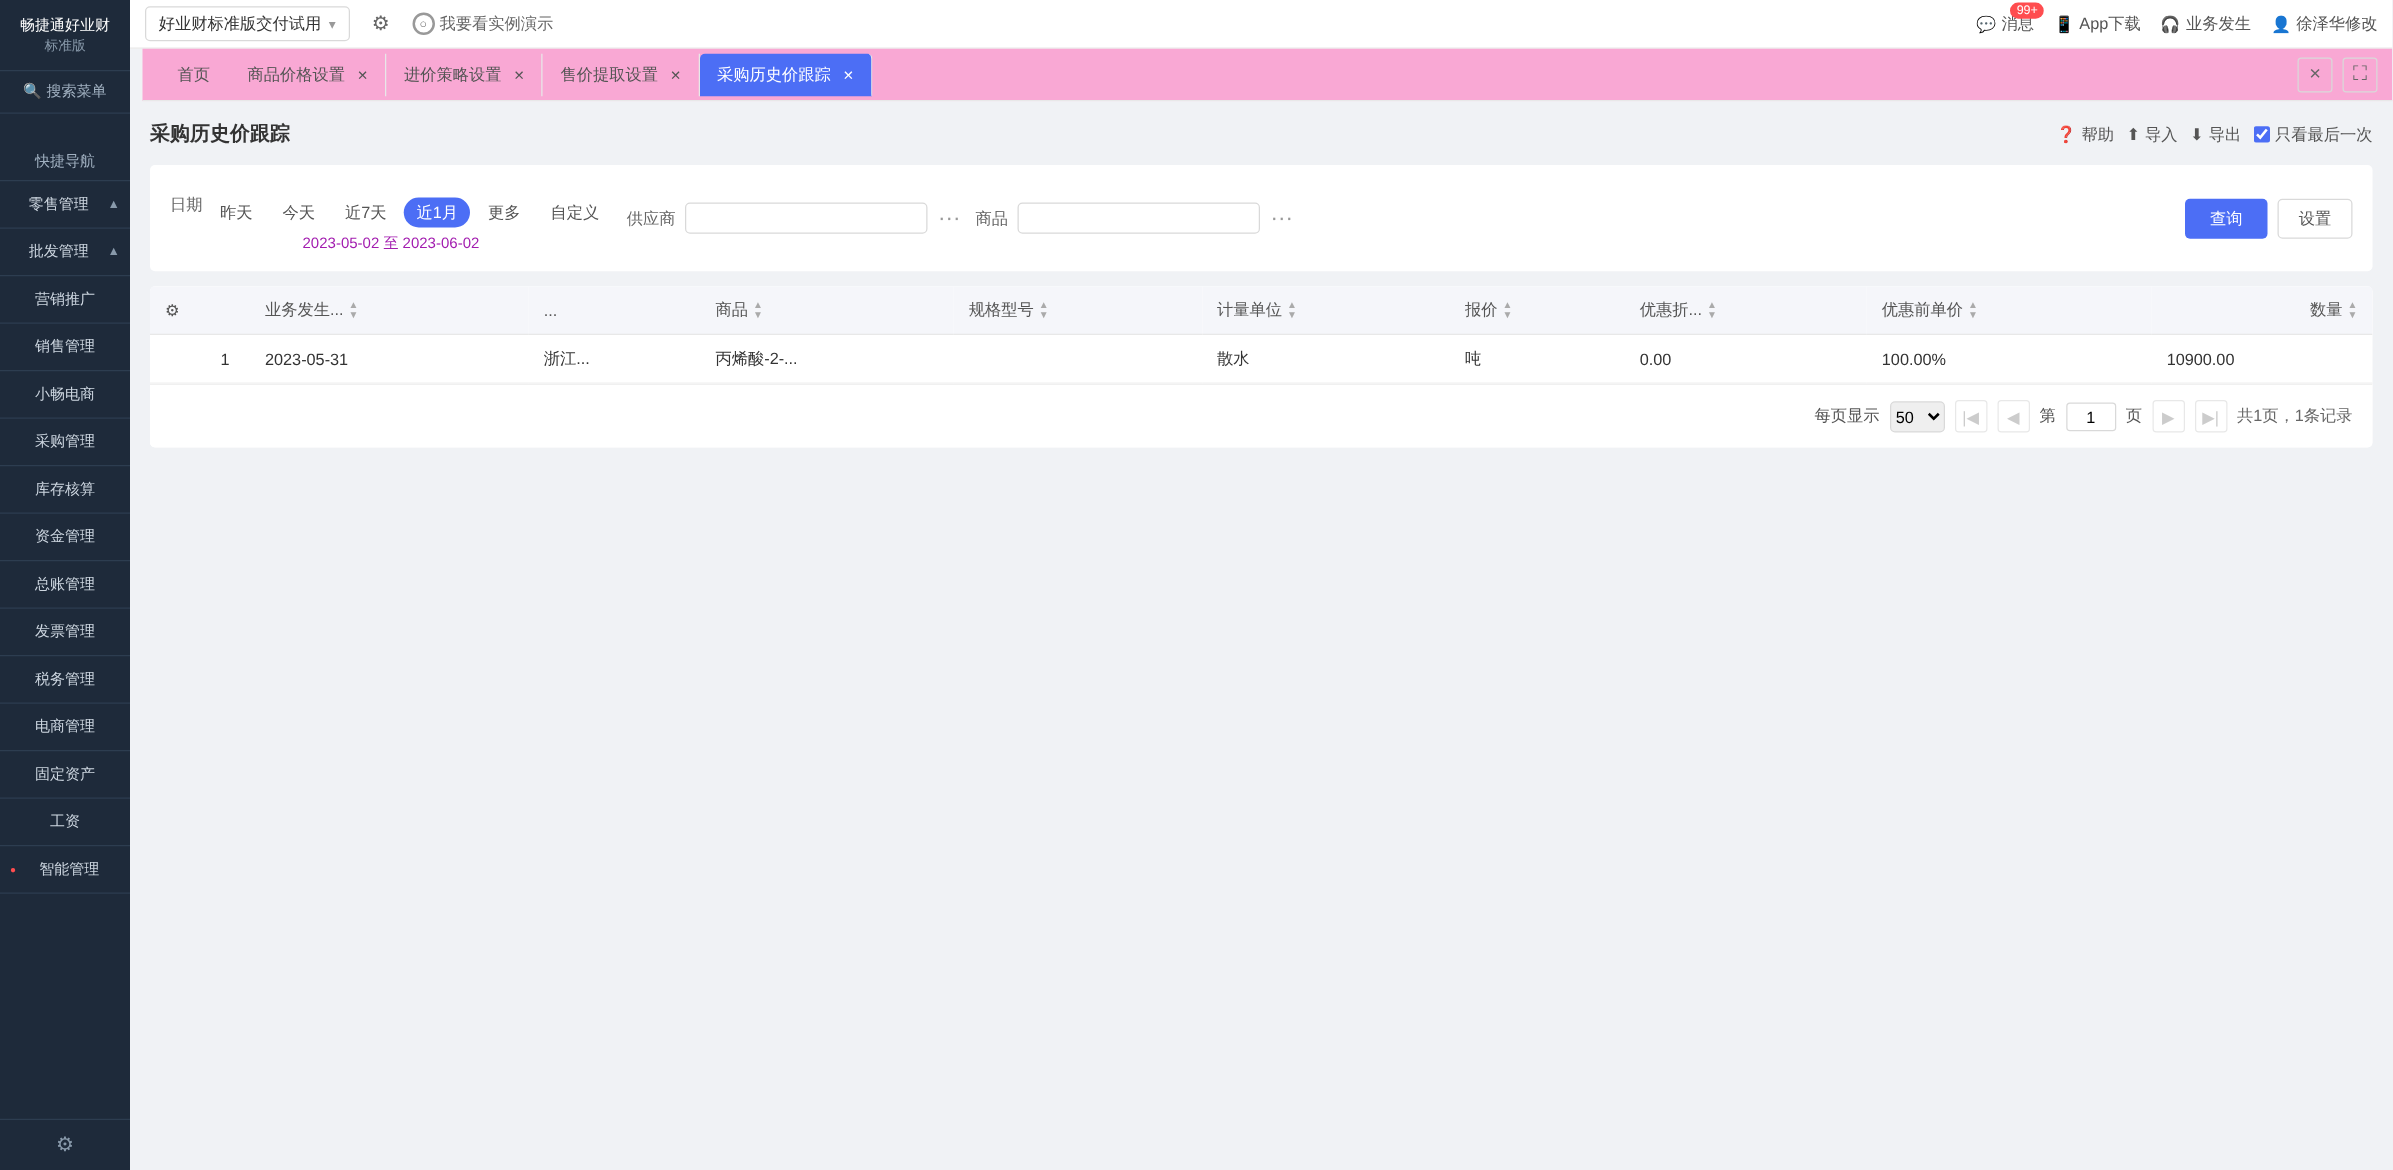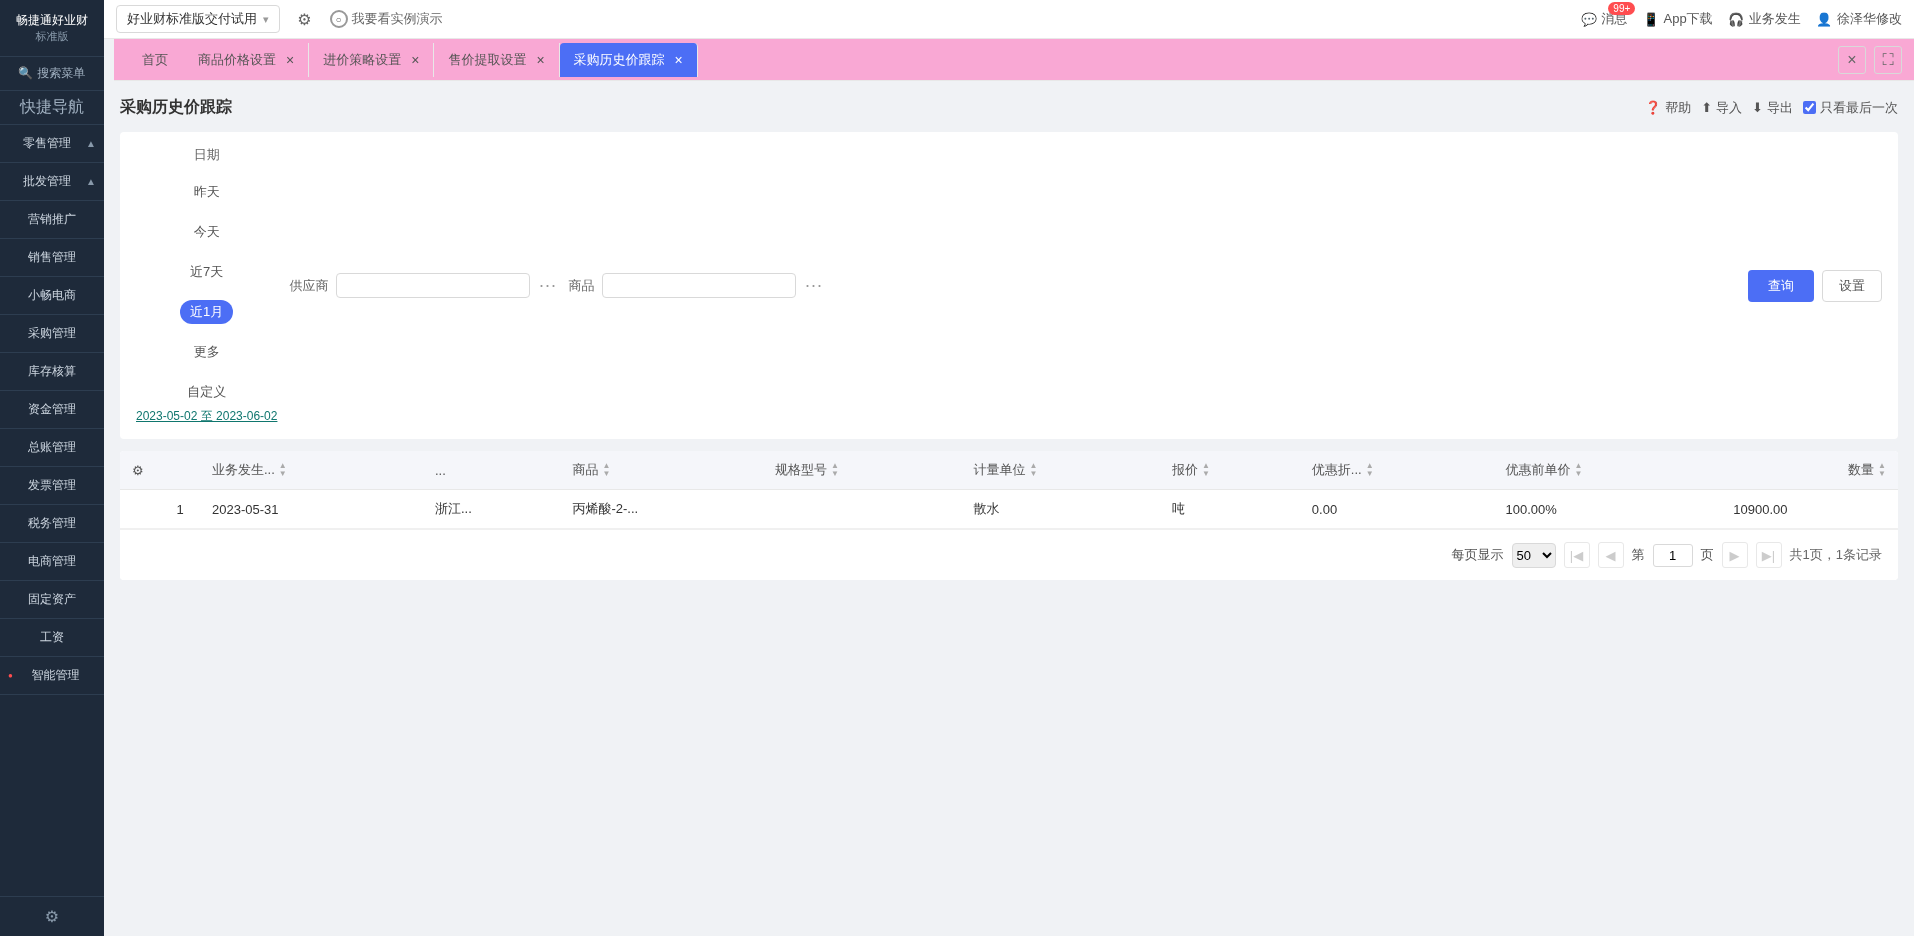--- a/index.html
+++ b/index.html
@@ -4,21 +4,21 @@
   <style>
     * { box-sizing: border-box; margin: 0; padding: 0; }
     body { font-family: 'Microsoft YaHei', Arial, sans-serif; font-size: 13px; background: #f0f2f5; color: #333; display: flex; height: 936px; overflow: hidden; }
 
     
     .sidebar { width: 104px; background: #1e2a3a; color: #cdd6e0; display: flex; flex-direction: column; flex-shrink: 0; }
     .sidebar-logo { padding: 12px 8px; border-bottom: 1px solid #2d3d50; text-align: center; }
     .sidebar-logo-text { color: #fff; font-size: 12px; line-height: 1.4; }
     .sidebar-logo-sub { color: #8899aa; font-size: 11px; }
     .sidebar-search { padding: 8px; border-bottom: 1px solid #2d3d50; text-align: center; color: #a0b0c0; font-size: 12px; cursor: pointer; }
-    .sidebar-nav { padding: 6px; border-bottom: 1px solid #2d3d50; text-align: center; color: #a0b0c0; font-size: 16px; cursor: pointer; }
+    .sidebar-nav { padding: 6px; border-bottom: 1px solid #2d3d50; text-align: center; color: #a0b0c0; font-size: 12px; cursor: pointer; margin-top: 24px; }
     .sidebar-item { padding: 10px 8px; text-align: center; font-size: 12px; color: #cdd6e0; cursor: pointer; display: flex; align-items: center; justify-content: space-between; border-bottom: 1px solid #2d3d50; }
     .sidebar-item .label { flex: 1; text-align: center; }
     .sidebar-item .arrow { font-size: 10px; color: #8899aa; }
     .sidebar-bottom { margin-top: auto; padding: 10px; text-align: center; color: #8899aa; border-top: 1px solid #2d3d50; }
     .sidebar-bottom .gear-icon { font-size: 16px; cursor: pointer; }
 
     
     .main { flex: 1; display: flex; flex-direction: column; overflow: hidden; }
 
     
@@ -49,21 +49,21 @@
     .page-action-btn { display: flex; align-items: center; gap: 4px; font-size: 13px; color: #555; cursor: pointer; }
     .checkbox-label { display: flex; align-items: center; gap: 4px; font-size: 13px; color: #555; }
     .checkbox-label input { accent-color: #4c6ef5; }
 
     
     .filter-bar { background: #fff; border-radius: 4px; padding: 14px 16px; margin-bottom: 12px; display: flex; align-items: center; flex-wrap: wrap; gap: 12px; }
     .filter-group { display: flex; align-items: center; gap: 8px; }
     .filter-label { color: #666; font-size: 13px; white-space: nowrap; }
     .date-option { padding: 3px 10px; font-size: 13px; cursor: pointer; color: #555; border-radius: 12px; margin-top: 12px; }
     .date-option.active { background: #4c6ef5; color: #fff; }
-    .date-range { color: #0f766e; font-size: 12px; margin-top: 2px; text-decoration: underline; }
+    .date-range { color: #a21caf; font-size: 12px; margin-top: 2px; }
     .filter-input { border: 1px solid #d9d9d9; border-radius: 4px; padding: 4px 8px; font-size: 13px; min-width: 180px; color: #333; }
     .filter-dots { color: #999; cursor: pointer; font-size: 18px; }
     .filter-actions { margin-left: auto; display: flex; gap: 8px; }
     .btn-primary { background: #4c6ef5; color: #fff; border: none; border-radius: 4px; padding: 6px 20px; font-size: 13px; cursor: pointer; }
     .btn-default { background: #fff; color: #555; border: 1px solid #d9d9d9; border-radius: 4px; padding: 6px 16px; font-size: 13px; cursor: pointer; }
 
     
     .table-container { background: #fff; border-radius: 4px; overflow: hidden; }
     .data-table { width: 100%; border-collapse: collapse; font-size: 13px; }
     .data-table th { background: #f5f6fa; padding: 10px 12px; text-align: left; font-weight: 500; color: #555; border-bottom: 1px solid #e8e8e8; white-space: nowrap; }
@@ -75,21 +75,21 @@
 
     
     .pagination { padding: 12px 16px; background: #fff; display: flex; align-items: center; justify-content: flex-end; gap: 8px; font-size: 13px; color: #555; border-top: 1px solid #f0f0f0; }
     .pagination select { border: 1px solid #d9d9d9; border-radius: 4px; padding: 3px 0; font-size: 13px; }
     .pagination-btn { width: 26px; height: 26px; display: flex; align-items: center; justify-content: center; border: 1px solid #d9d9d9; border-radius: 3px; cursor: pointer; color: #555; font-size: 13px; }
     .pagination-btn.disabled { color: #ccc; cursor: default; border-color: #e8e8e8; }
     .pagination-input { width: 40px; border: 1px solid #d9d9d9; border-radius: 3px; padding: 3px 6px; text-align: center; font-size: 13px; }
     .pagination-info { color: #666; }
 
     .date-filter-row { display: flex; flex-direction: column; gap: 2px; }
-    .date-options { display: flex; gap: 4px; align-items: center; flex-direction: column; }
+    .date-options { display: flex; gap: 4px; align-items: center; }
   </style>
 </head>
 <body>
 
 <div class="sidebar">
   <div class="sidebar-logo">
     <div class="sidebar-logo-text">畅捷通好业财</div>
     <div class="sidebar-logo-sub">标准版</div>
   </div>
   <div class="sidebar-search">

